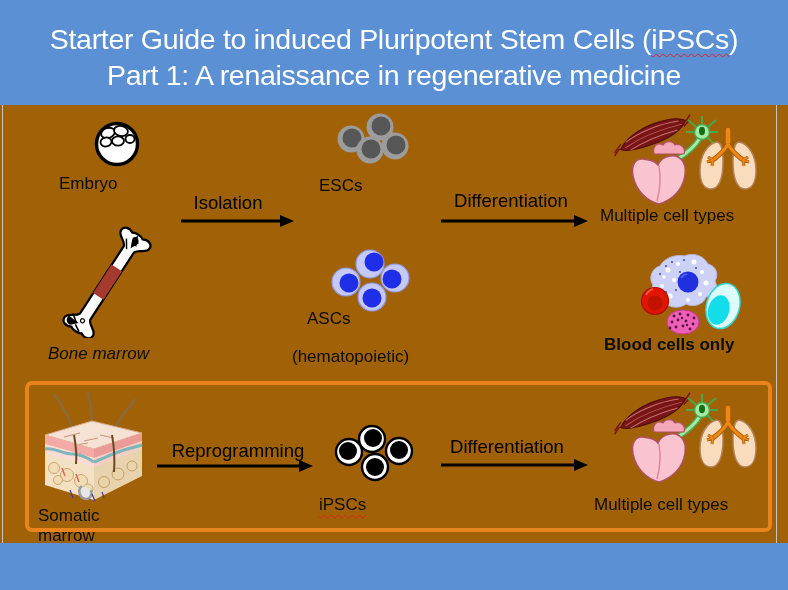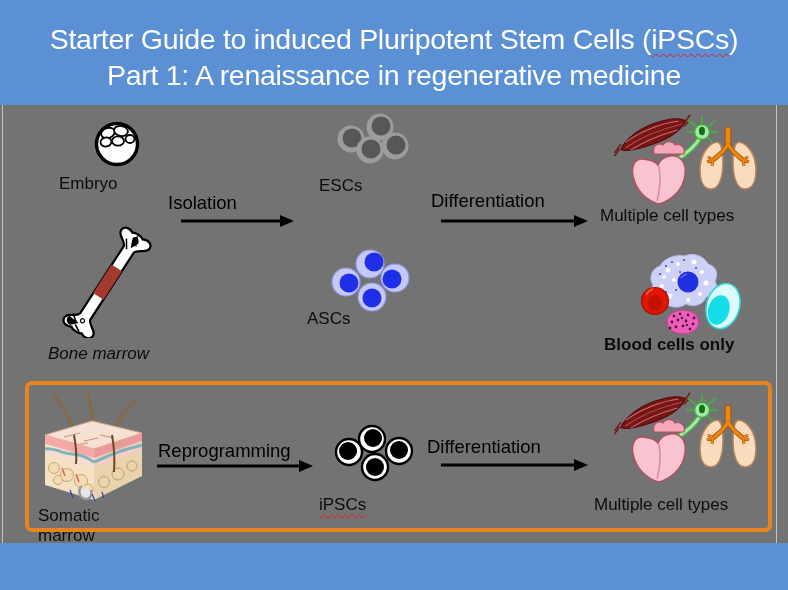--- a/index.html
+++ b/index.html
@@ -1,28 +1,28 @@
 <!DOCTYPE html>
 <html><head>
 <meta charset="utf-8">
 <style>
   html,body{margin:0;padding:0;}
   body{font-family:"Liberation Sans",sans-serif;}
-  .slide{position:relative;width:788px;height:590px;background:#737373;overflow:hidden;}
+  .slide{position:relative;width:788px;height:590px;background:#a16207;overflow:hidden;}
   .banner{position:absolute;left:0;width:788px;background:#5b91d4;}
   .banner.top{top:0;height:105px;}
   .banner.bottom{top:543px;height:47px;}
   .slide-edge{position:absolute;top:105px;height:438px;width:1px;background:#c4c4c4;}
   .title{position:absolute;top:21px;left:0;width:788px;text-align:center;color:#ffffff;
          font-size:28.5px;line-height:36px;font-weight:500;letter-spacing:-0.3px;}
   .squiggle{text-decoration:underline;text-decoration-style:wavy;
             text-decoration-color:#e02020;text-decoration-thickness:1px;text-underline-offset:4px;}
   .abs{position:absolute;}
   .label{position:absolute;text-align:left;font-size:17px;color:#0c0c0c;line-height:20px;}
-  .process{position:absolute;font-size:18.5px;color:#000000;line-height:21px;}
+  .process{position:absolute;text-align:center;font-size:18.5px;color:#000000;line-height:21px;}
   .hlbox{position:absolute;left:25px;top:381px;width:747px;height:151px;
          border:4px solid #e8831e;border-radius:7px;box-sizing:border-box;}
   svg{display:block;}
 </style>
 </head>
 <body>
 
 <div class="slide">
 
   <div class="banner top"></div>
@@ -130,20 +130,21 @@
       <circle cx="16" cy="34" r="14" fill="#c4c9f7"></circle>
       <circle cx="65" cy="30" r="14" fill="#c4c9f7"></circle>
       <circle cx="42" cy="49" r="14" fill="#c4c9f7"></circle>
     </g>
     <circle cx="44" cy="14" r="9.5" fill="#1f2fe8"></circle>
     <circle cx="19" cy="35" r="9.5" fill="#1f2fe8"></circle>
     <circle cx="62" cy="31" r="9.5" fill="#1f2fe8"></circle>
     <circle cx="42" cy="50" r="9.5" fill="#1f2fe8"></circle>
   </svg>
   <div class="label" style="left:307px;top:309px;width:120px;">ASCs</div>
+  <div class="label" style="left:292px;top:347px;width:150px;">(hematopoietic)</div>
 
   <svg class="abs" style="left:636px;top:250px;" width="115" height="92" viewBox="0 0 115 92">
 
     <path d="M48,6 C58,2 68,6 72,14 C80,16 83,24 79,31 C83,38 78,46 70,47 C68,54 58,58 50,54 C42,60 30,57 27,50 C18,50 13,42 17,35 C12,28 16,18 24,16 C28,8 40,4 48,6 Z" fill="#cdd1f5" stroke="#b2b6e2" stroke-width="1"></path>
     <g fill="#ffffff">
       <circle cx="32" cy="20" r="2.5"></circle>
         <circle cx="42" cy="14" r="2"></circle>
         <circle cx="58" cy="12" r="2.5"></circle>
       <circle cx="66" cy="22" r="2"></circle>
         <circle cx="70" cy="33" r="2.5"></circle>

